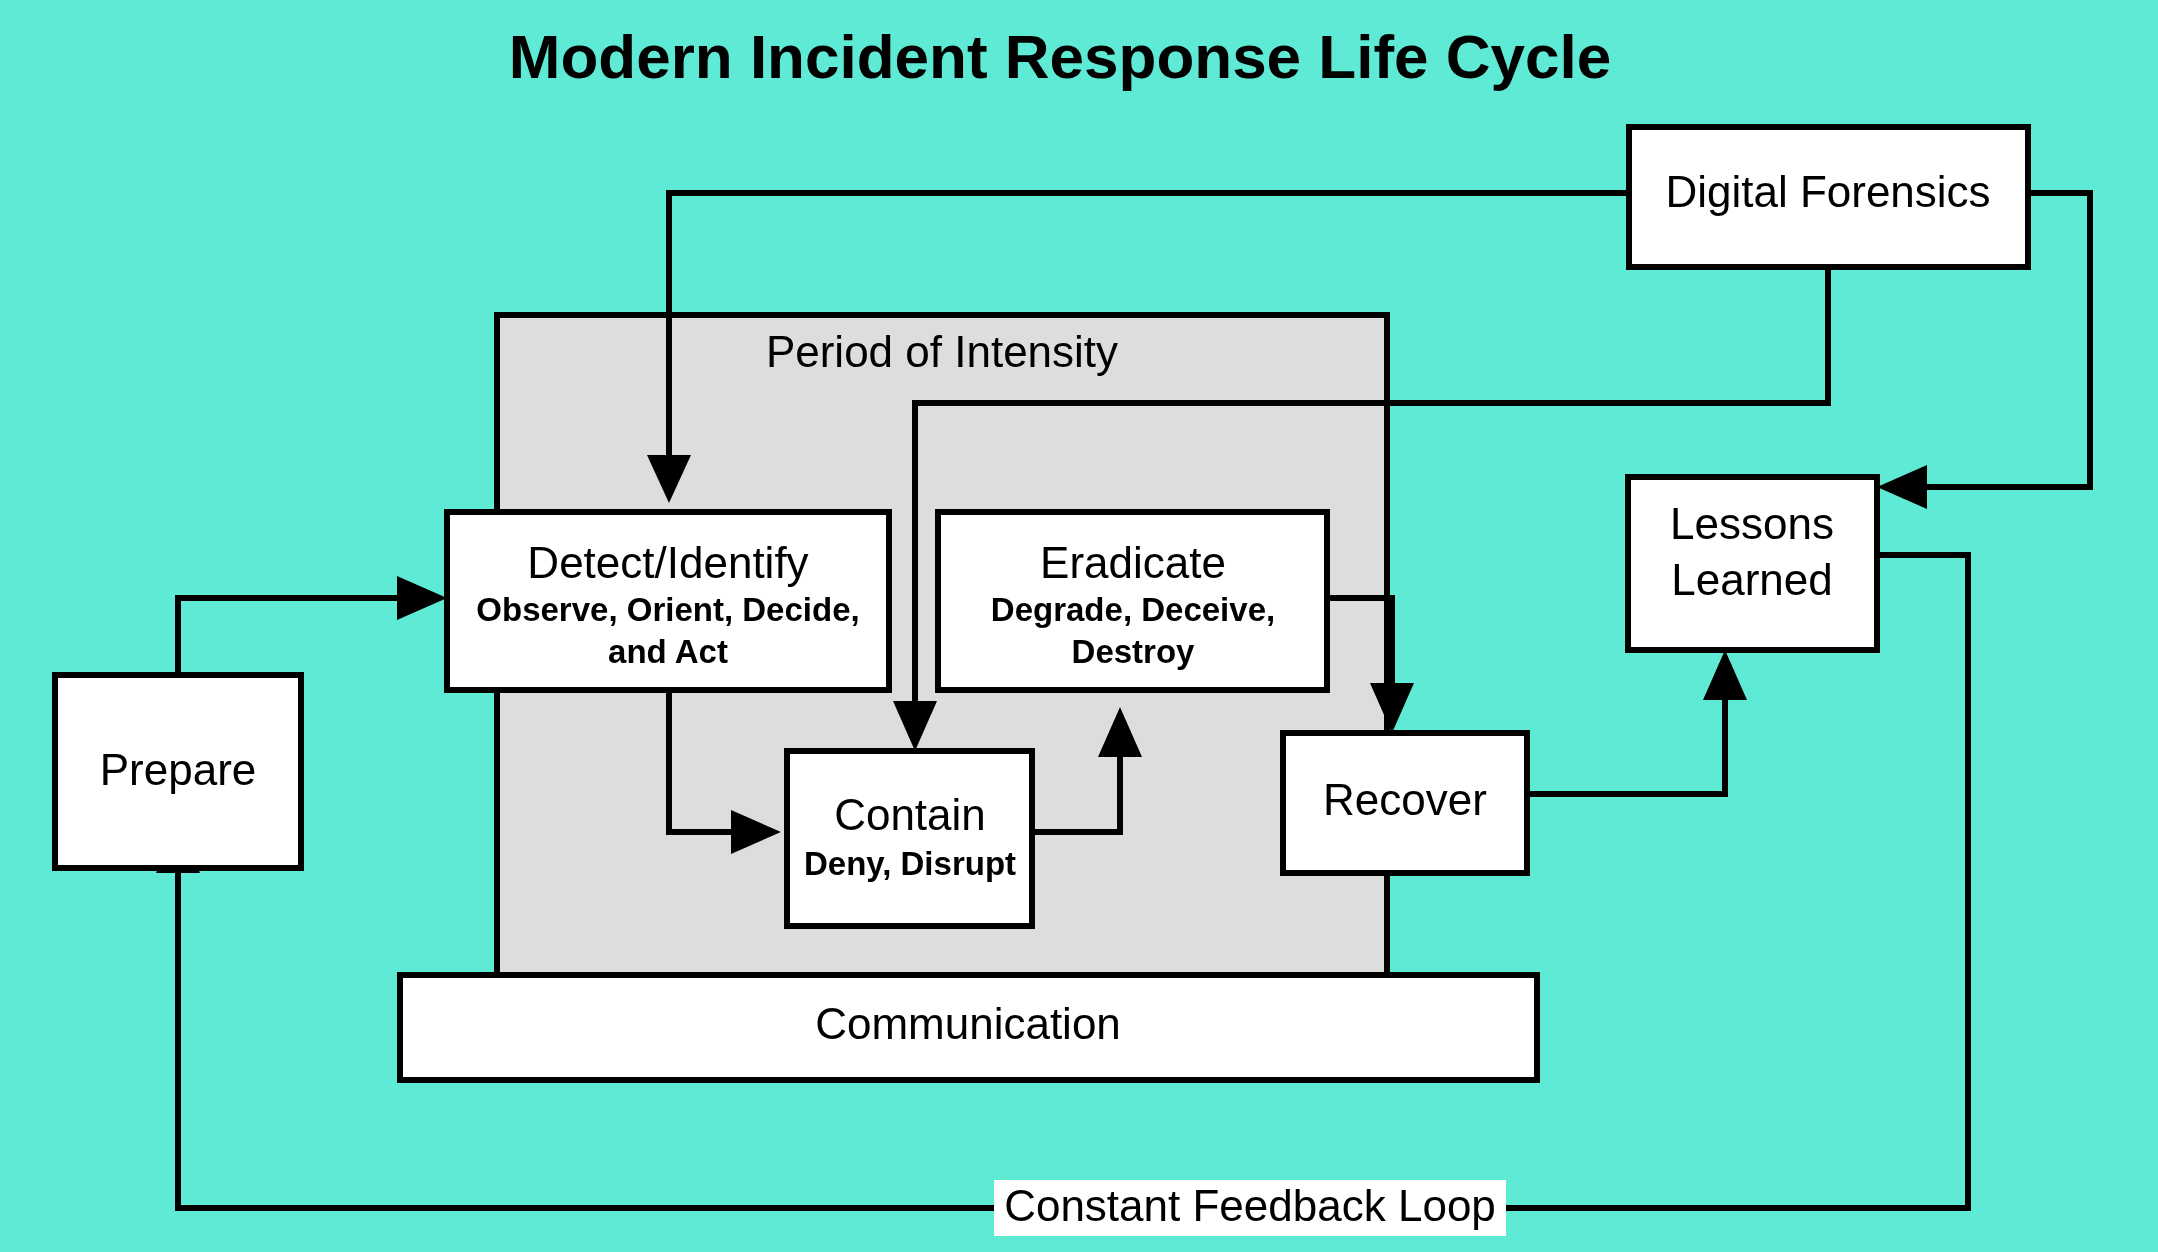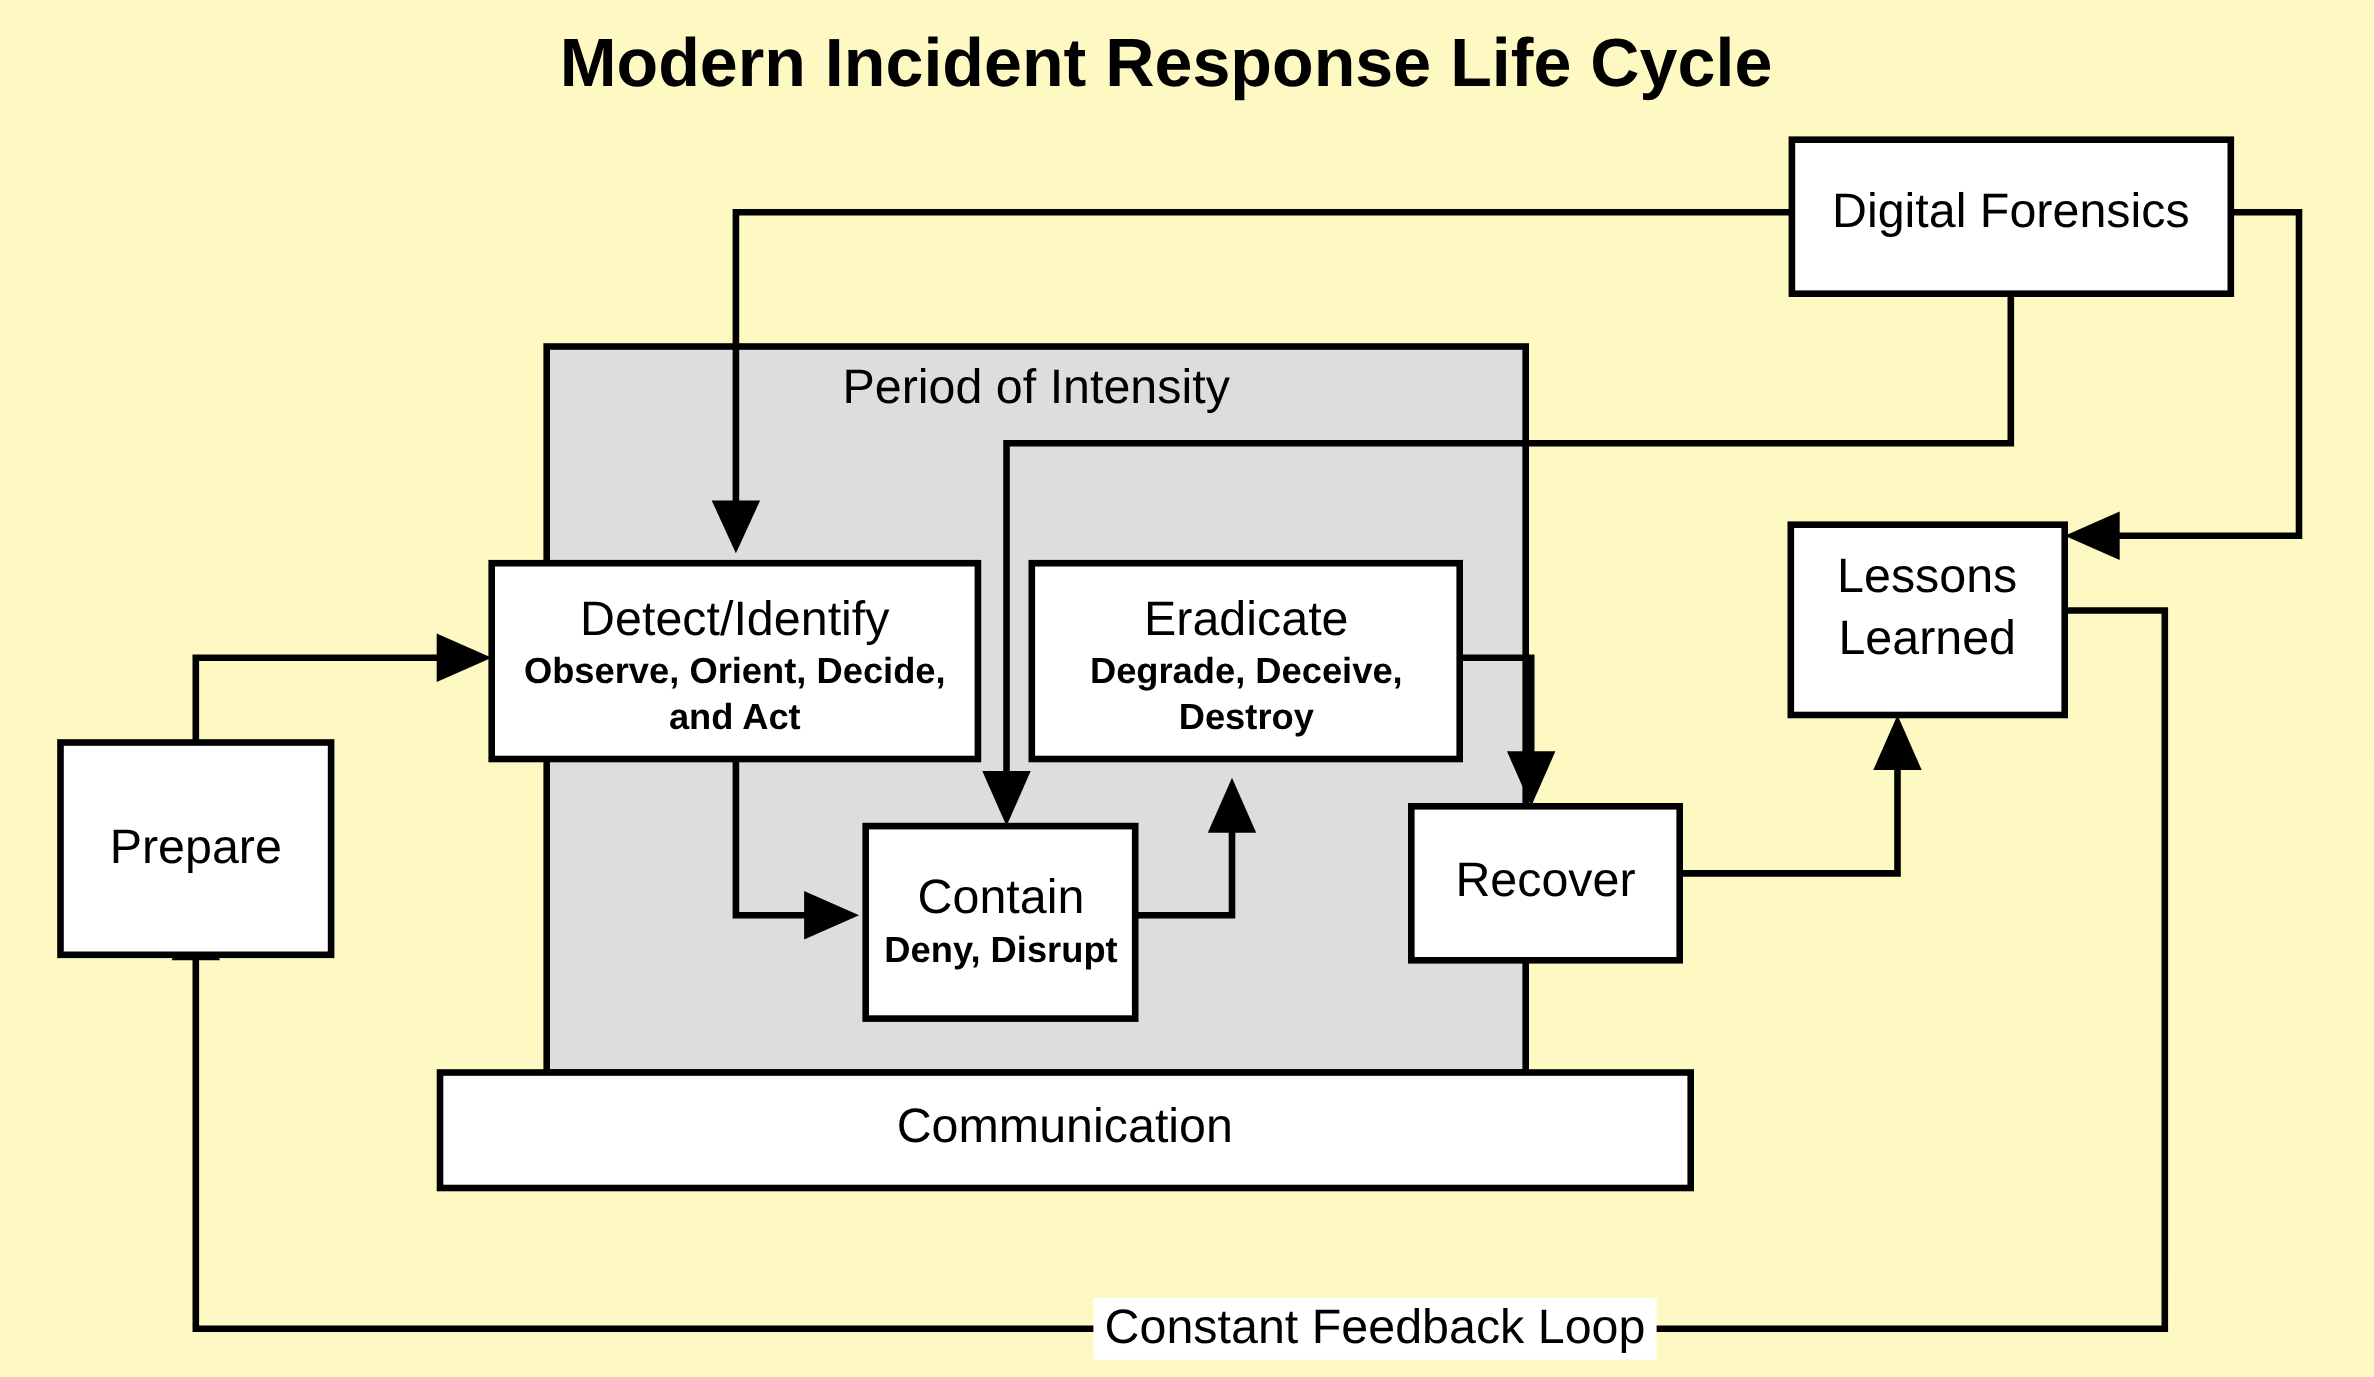--- a/index.html
+++ b/index.html
@@ -10,21 +10,21 @@
   body {
     width: 2158px;
     height: 1252px;
     font-family: "Liberation Sans", sans-serif;
     overflow: hidden;
   }
   #diagram-root {
     position: relative;
     width: 2158px;
     height: 1252px;
-    background: #fef9c3;
+    background: #5eead4;
   }
   svg.diagram {
     display: block;
     width: 2158px;
     height: 1252px;
   }
   .box-fill { fill: #ffffff; stroke: #000000; stroke-width: 6; }
   .intensity-fill { fill: #dddddd; stroke: #000000; stroke-width: 6; }
   .conn { fill: none; stroke: #000000; stroke-width: 6; stroke-linejoin: miter; stroke-linecap: butt; }
   .arrowhead { fill: #000000; stroke: none; }

